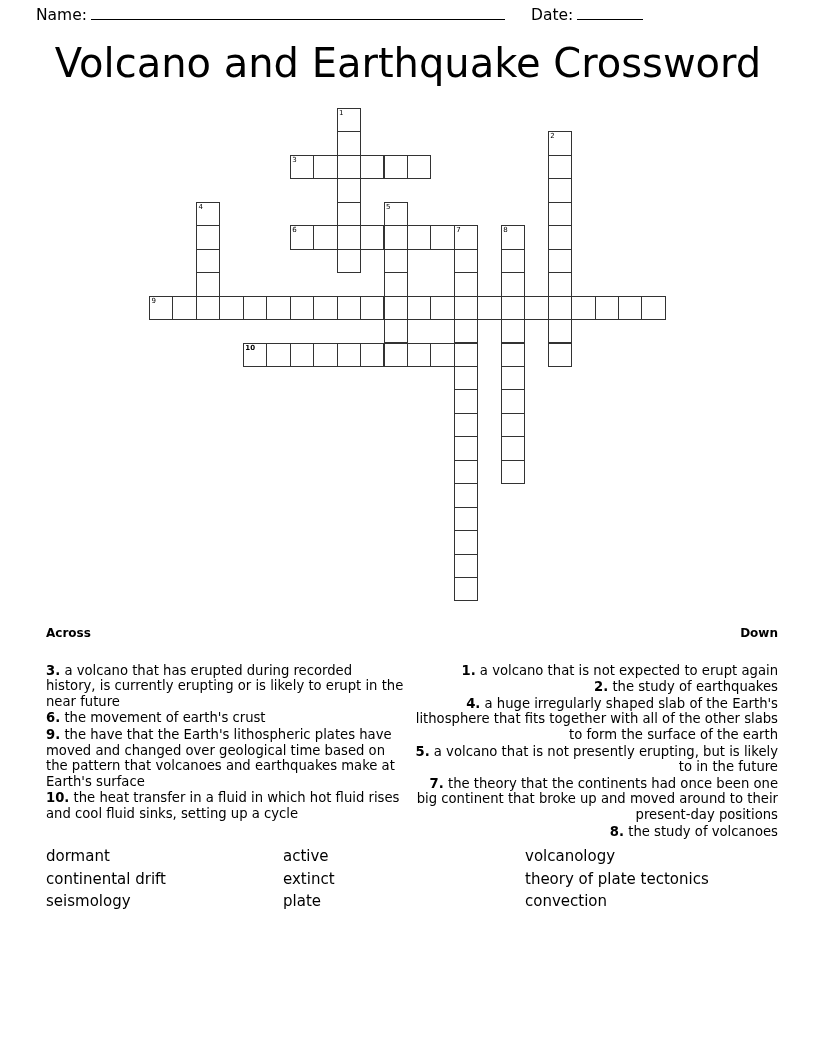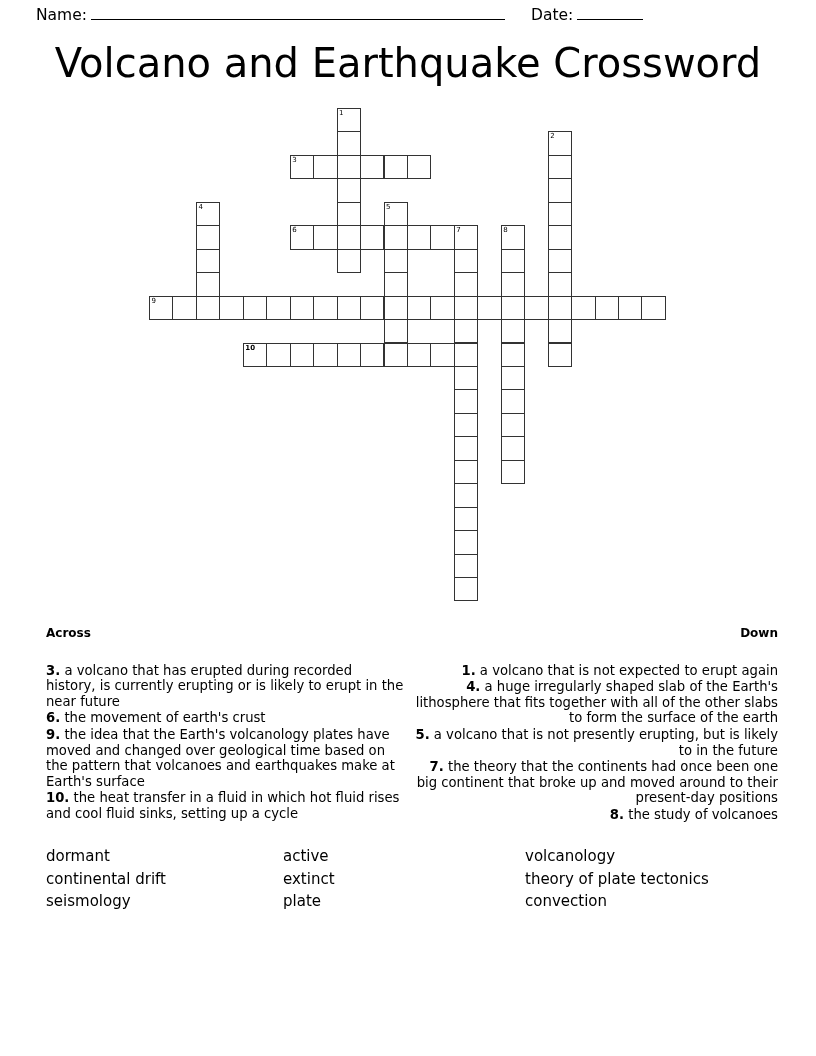--- a/index.html
+++ b/index.html
@@ -250,28 +250,29 @@
     <div class="cell" style="left: 453.85px; top: 553.55px; width: 24.45px; height: 24.45px;"></div>
     <div class="cell" style="left: 453.85px; top: 577px; width: 24.45px; height: 24.45px;"></div>
   </div>
 
 <div class="clues">
   <div class="clue-col across">
     <span class="clue-head">Across</span>
     <div id="across-list">
         <span class="clue"><span class="cnum">3.</span><span> a volcano that has erupted during recorded history, is currently erupting or is likely to erupt in the near future</span></span>
         <span class="clue"><span class="cnum">6.</span><span> the movement of earth's crust</span></span>
-        <span class="clue"><span class="cnum">9.</span><span> the idea that the Earth's volcanology plates have moved and changed over geological time based on the pattern that volcanoes and earthquakes make at Earth's surface</span></span>
+        <span class="clue"><span class="cnum">9.</span><span> the have that the Earth's lithospheric plates have moved and changed over geological time based on the pattern that volcanoes and earthquakes make at Earth's surface</span></span>
         <span class="clue"><span class="cnum">10.</span><span> the heat transfer in a fluid in which hot fluid rises and cool fluid sinks, setting up a cycle</span></span>
       </div>
   </div>
   <div class="clue-col down">
     <span class="clue-head">Down</span>
     <div id="down-list">
         <span class="clue"><span class="cnum">1.</span><span> a volcano that is not expected to erupt again</span></span>
+        <span class="clue"><span class="cnum">2.</span><span> the study of earthquakes</span></span>
         <span class="clue"><span class="cnum">4.</span><span> a huge irregularly shaped slab of the Earth's lithosphere that fits together with all of the other slabs to form the surface of the earth</span></span>
         <span class="clue"><span class="cnum">5.</span><span> a volcano that is not presently erupting, but is likely to in the future</span></span>
         <span class="clue"><span class="cnum">7.</span><span> the theory that the continents had once been one big continent that broke up and moved around to their present-day positions</span></span>
         <span class="clue"><span class="cnum">8.</span><span> the study of volcanoes</span></span>
       </div>
   </div>
 </div>
 
 <div class="wordbank">
   <div class="wb-grid" id="word-bank-grid">

